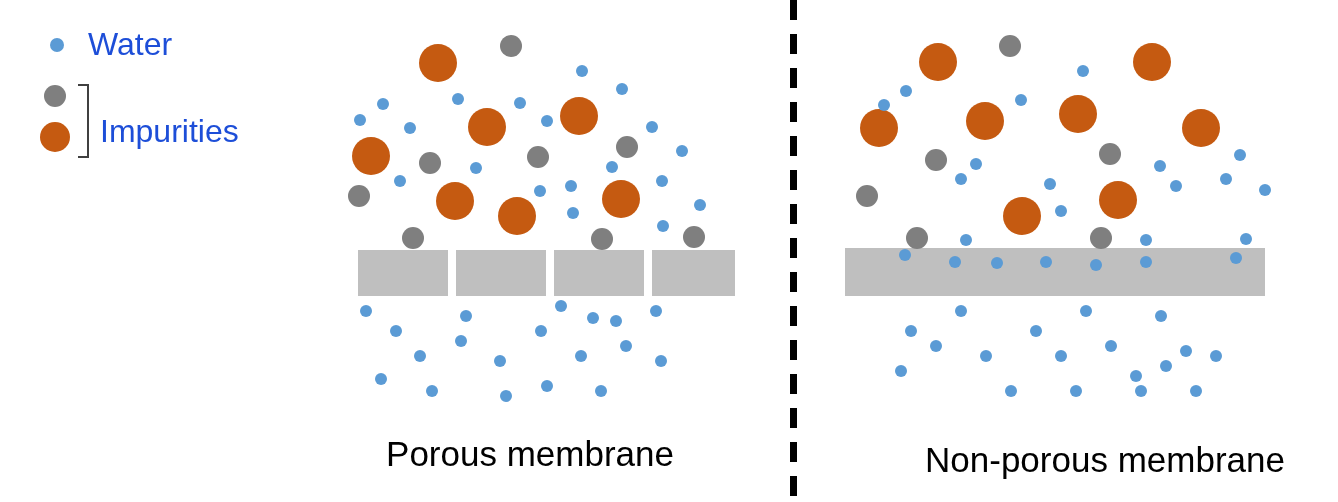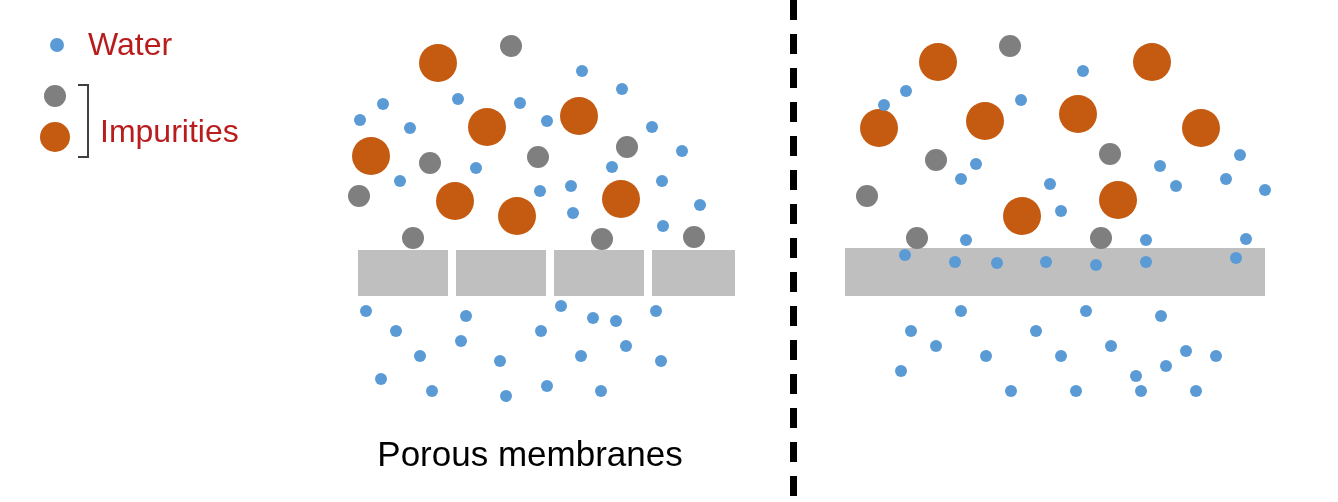--- a/index.html
+++ b/index.html
@@ -14,21 +14,21 @@
     height: 502px;
     background: #ffffff;
     overflow: hidden;
   }
   .legend-dot {
     position: absolute;
     border-radius: 50%;
   }
   .legend-text {
     position: absolute;
-    color: #b91c1c;
+    color: #1d4ed8;
     font-size: 32px;
     line-height: 1;
     white-space: nowrap;
   }
   .legend-bracket {
     position: absolute;
     left: 78px;
     top: 84px;
     width: 9px;
     height: 70px;
@@ -192,15 +192,16 @@
       <div class="particle" style="left: 1130px; top: 370px; width: 12px; height: 12px; background: rgb(91, 155, 213);"></div>
       <div class="particle" style="left: 1155px; top: 310px; width: 12px; height: 12px; background: rgb(91, 155, 213);"></div>
       <div class="particle" style="left: 1180px; top: 345px; width: 12px; height: 12px; background: rgb(91, 155, 213);"></div>
       <div class="particle" style="left: 1135px; top: 385px; width: 12px; height: 12px; background: rgb(91, 155, 213);"></div>
       <div class="particle" style="left: 1190px; top: 385px; width: 12px; height: 12px; background: rgb(91, 155, 213);"></div>
       <div class="particle" style="left: 1070px; top: 385px; width: 12px; height: 12px; background: rgb(91, 155, 213);"></div>
       <div class="particle" style="left: 1210px; top: 350px; width: 12px; height: 12px; background: rgb(91, 155, 213);"></div>
       <div class="particle" style="left: 1160px; top: 360px; width: 12px; height: 12px; background: rgb(91, 155, 213);"></div>
     </div>
 
-  <div class="panel-label left">Porous membranes</div>
+  <div class="panel-label left">Porous membrane</div>
+  <div class="panel-label right">Non-porous membrane</div>
 
 </div>
 
 </body></html>

